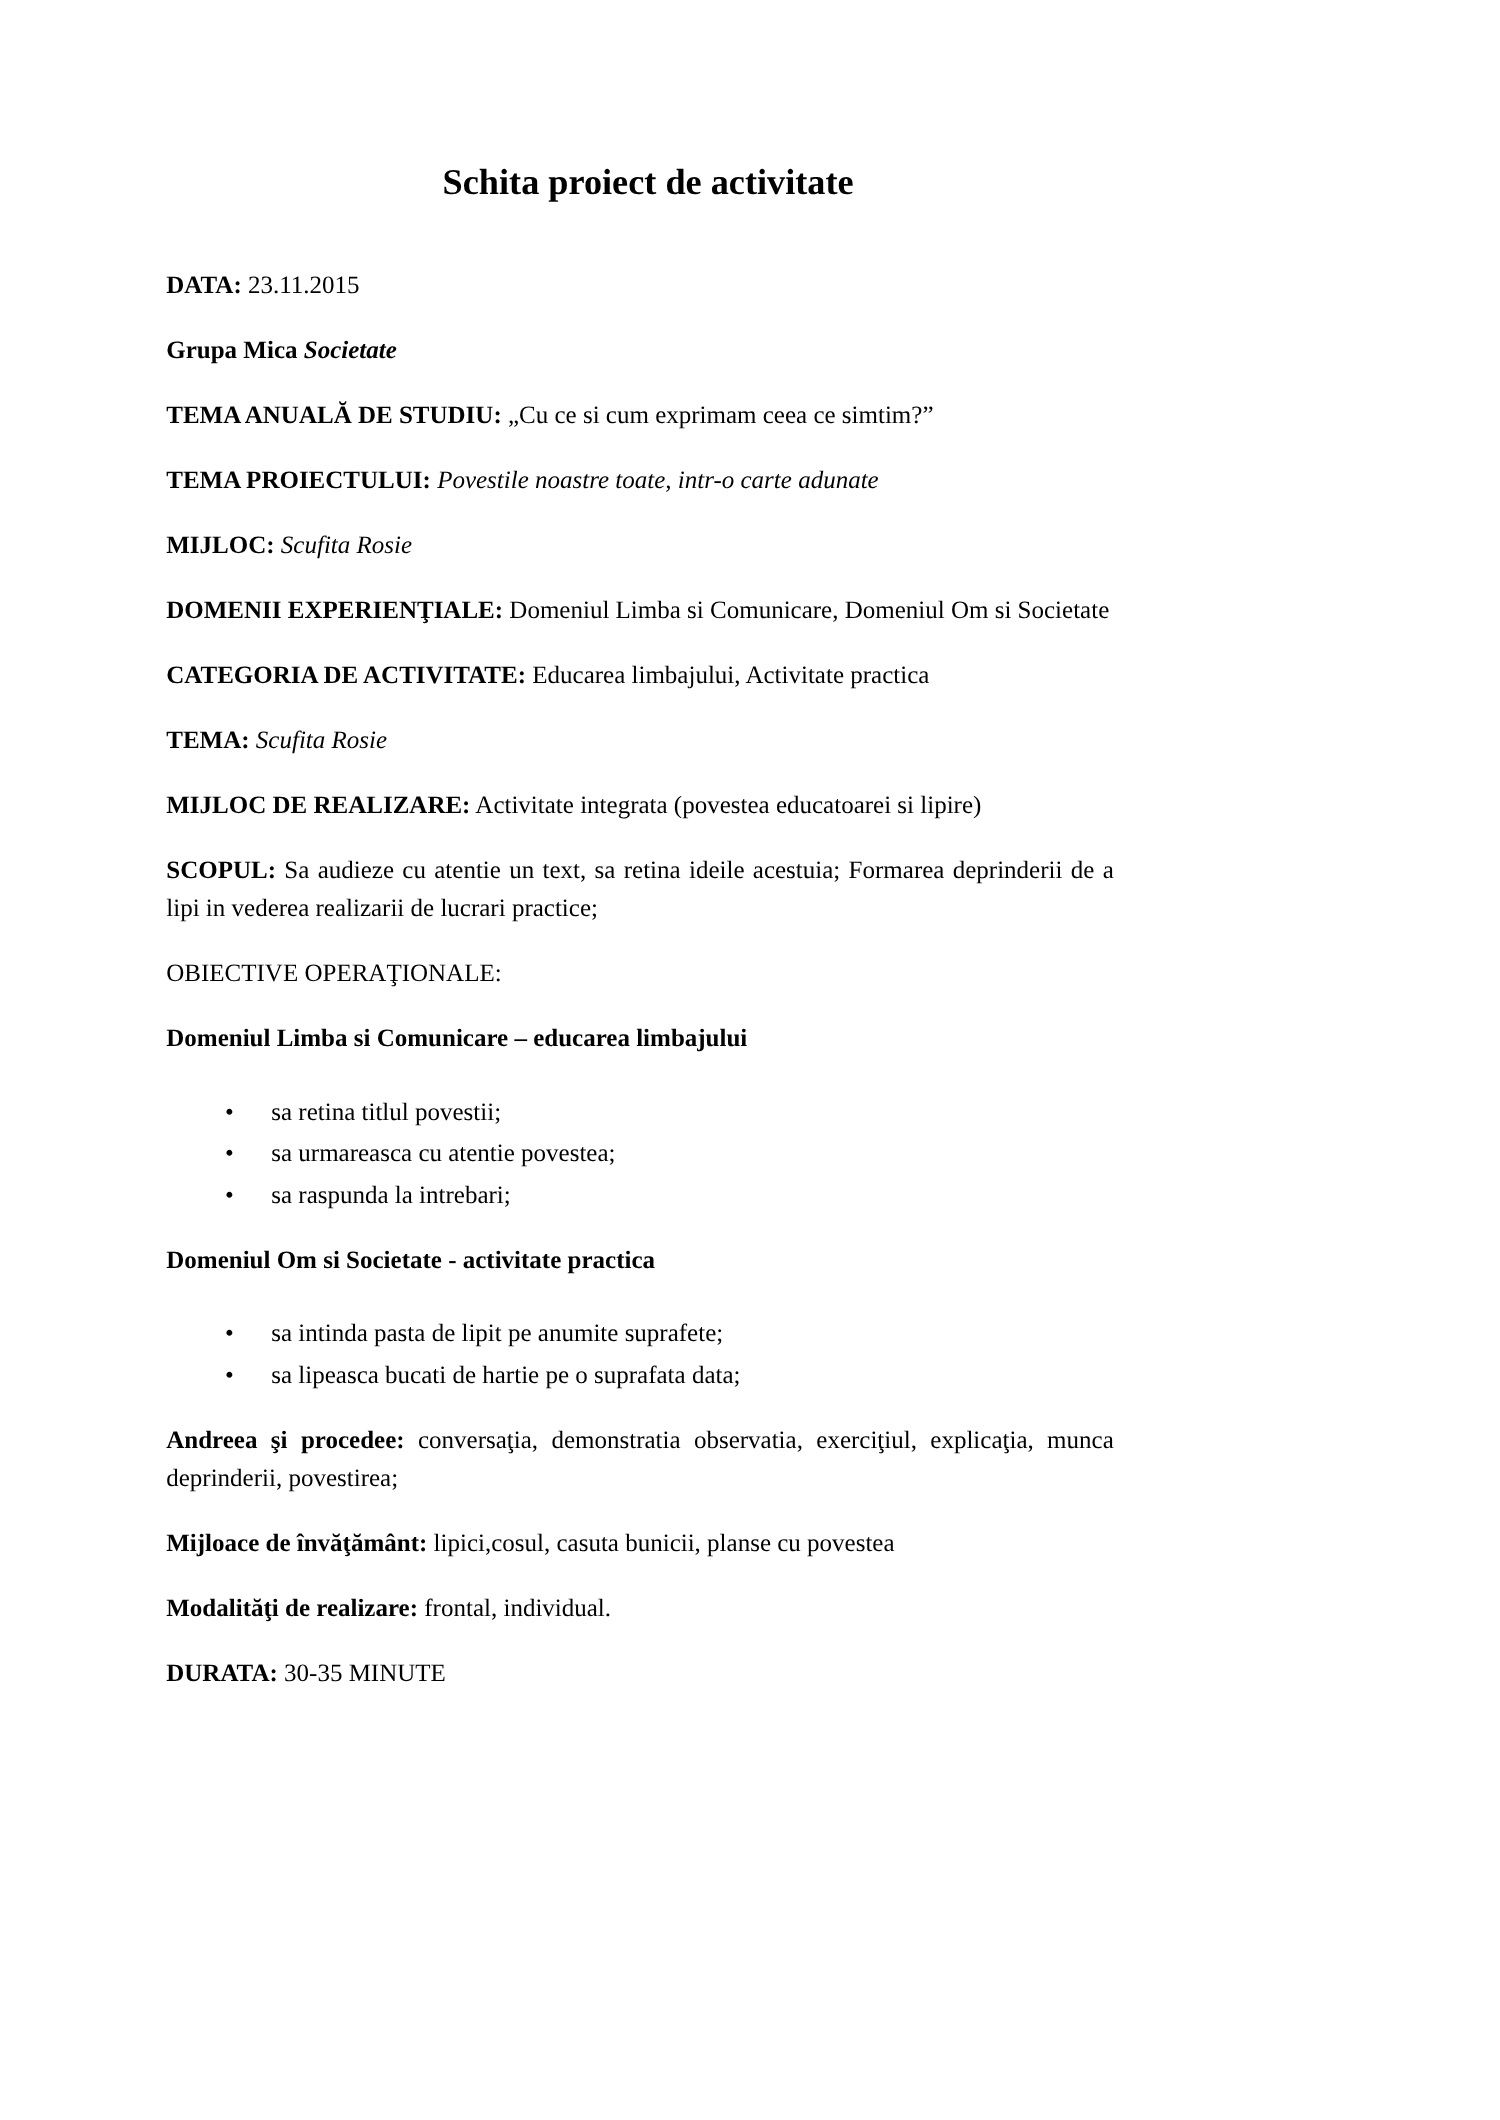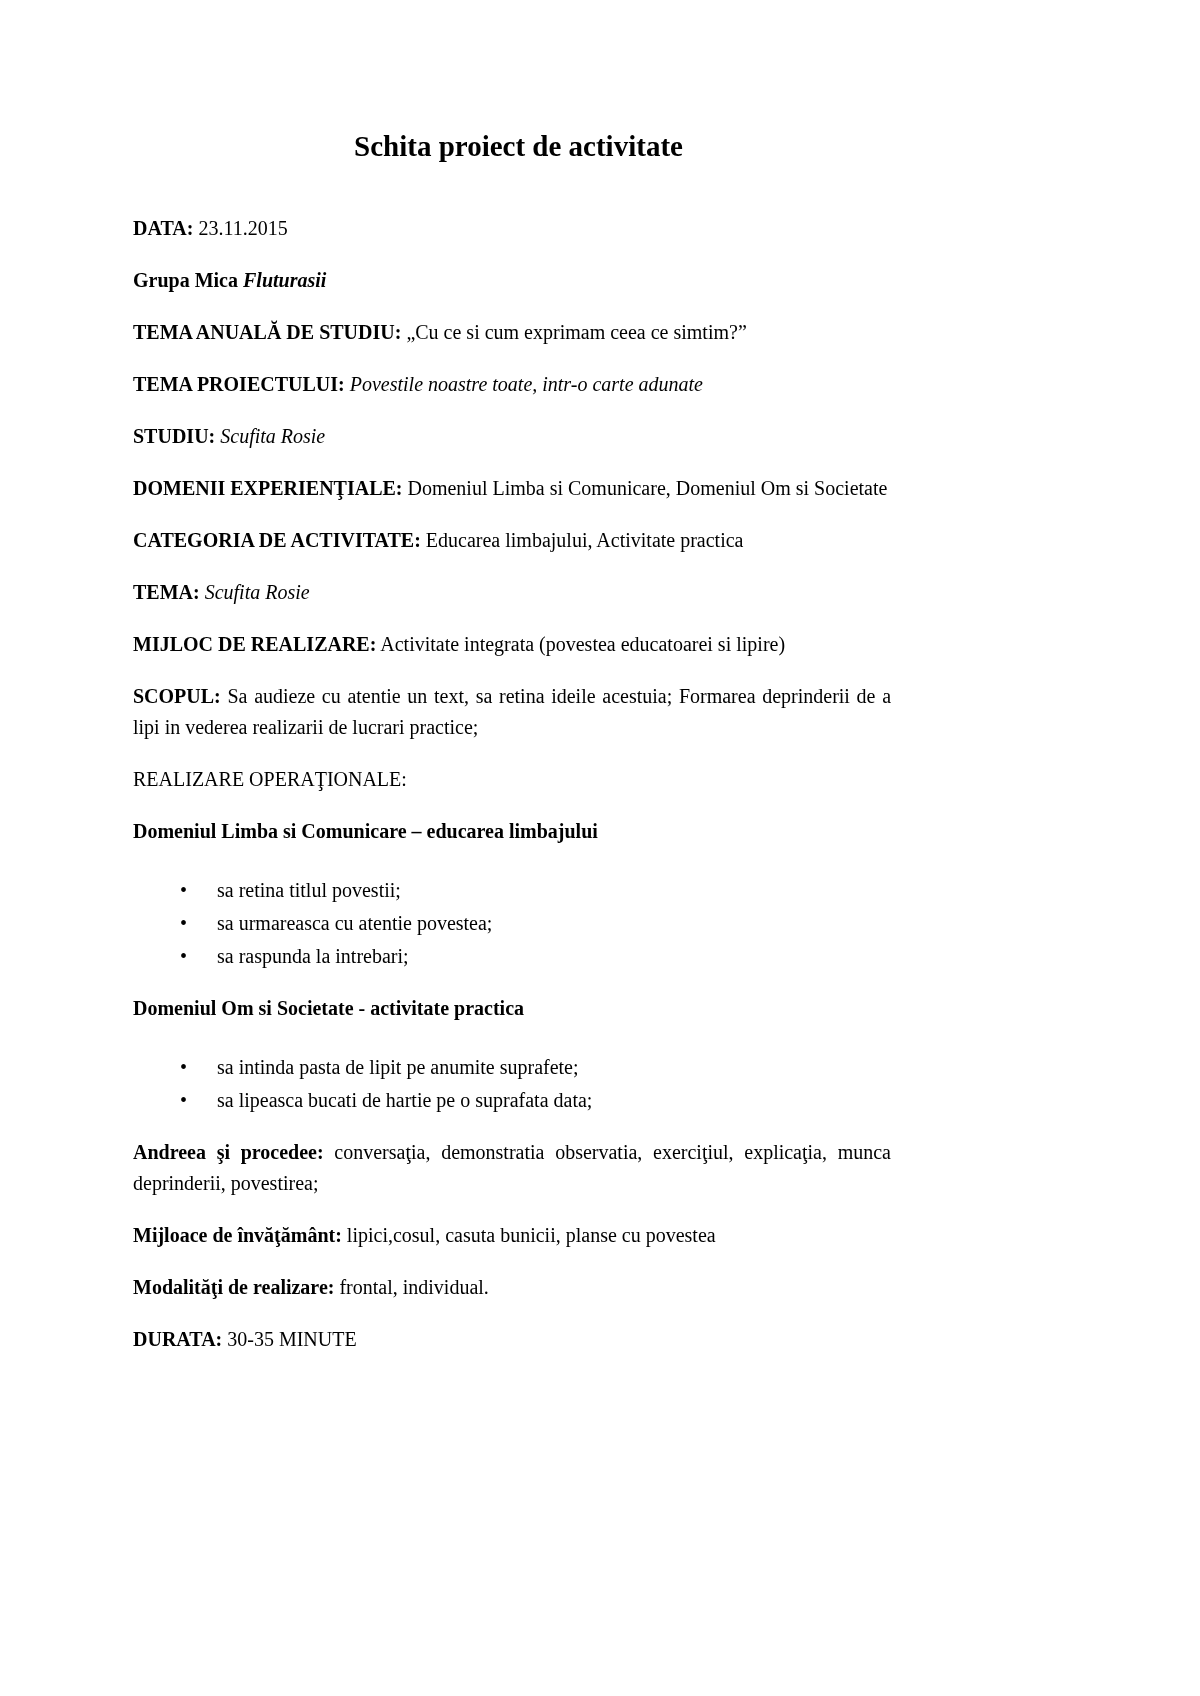--- a/index.html
+++ b/index.html
@@ -61,36 +61,36 @@
 
   <h1 class="doc-title">Schita proiect de activitate</h1>
 
   <p class="para">
     <span class="b">DATA:</span>
     <span>23.11.2015</span>
   </p>
 
   <p class="para">
     <span class="b">Grupa Mica</span>
-    <span class="bit">Fluturasii</span>
+    <span class="bit">Societate</span>
   </p>
 
 
   <p class="para">
     <span class="b">TEMA ANUALĂ DE STUDIU:</span>
     <span>„Cu ce si cum exprimam ceea ce simtim?”</span>
   </p>
 
   <p class="para">
     <span class="b">TEMA PROIECTULUI:</span>
     <span class="it">Povestile noastre toate, intr-o carte adunate</span>
   </p>
 
   <p class="para">
-    <span class="b">STUDIU:</span>
+    <span class="b">MIJLOC:</span>
     <span class="it">Scufita Rosie</span>
   </p>
 
   <p class="para">
     <span class="b">DOMENII EXPERIENŢIALE:</span>
     <span>Domeniul Limba si Comunicare, Domeniul Om si Societate</span>
   </p>
 
   <p class="para">
     <span class="b">CATEGORIA DE ACTIVITATE:</span>
@@ -105,21 +105,21 @@
   <p class="para">
     <span class="b">MIJLOC DE REALIZARE:</span>
     <span>Activitate integrata (povestea educatoarei si lipire)</span>
   </p>
 
   <p class="para just">
     <span class="b">SCOPUL:</span>
     <span>Sa audieze cu atentie un text, sa retina ideile acestuia; Formarea deprinderii de a lipi in vederea realizarii de lucrari practice;</span>
   </p>
 
-  <p class="para">REALIZARE OPERAŢIONALE:</p>
+  <p class="para">OBIECTIVE OPERAŢIONALE:</p>
 
   <p class="para b">Domeniul Limba si Comunicare – educarea limbajului</p>
 
   <ul class="obj-list">
     <li>
       <span class="bullet-mark">•</span>
       <span>sa retina titlul povestii;</span>
     </li>
     <li>
       <span class="bullet-mark">•</span>

